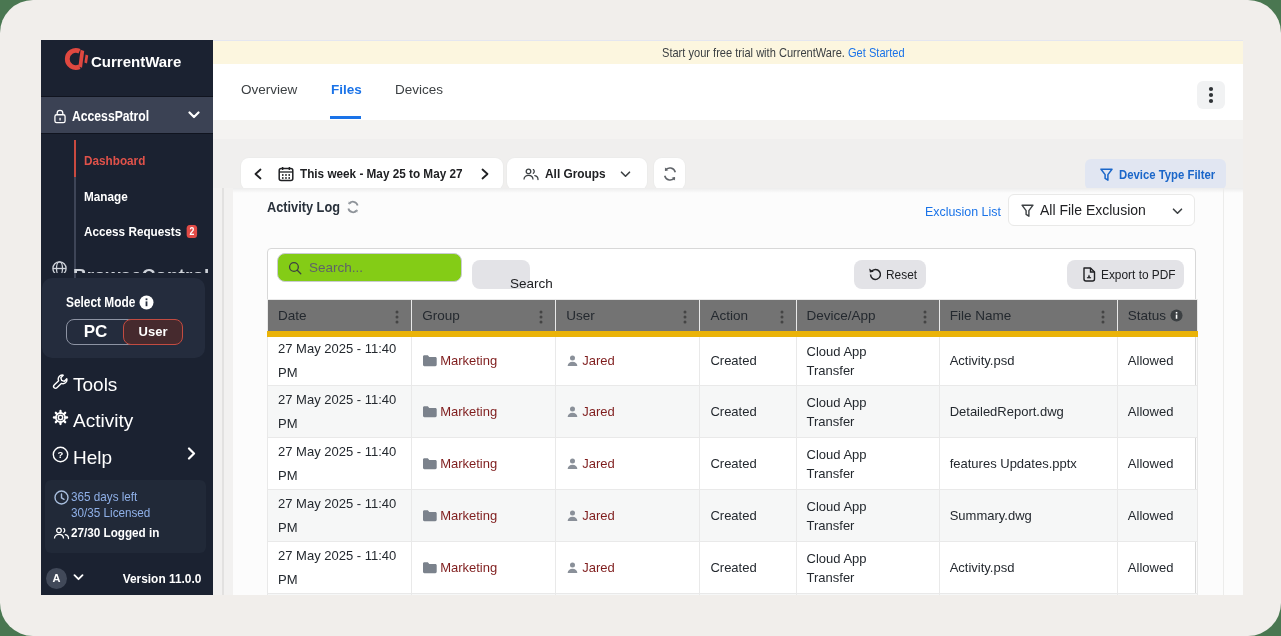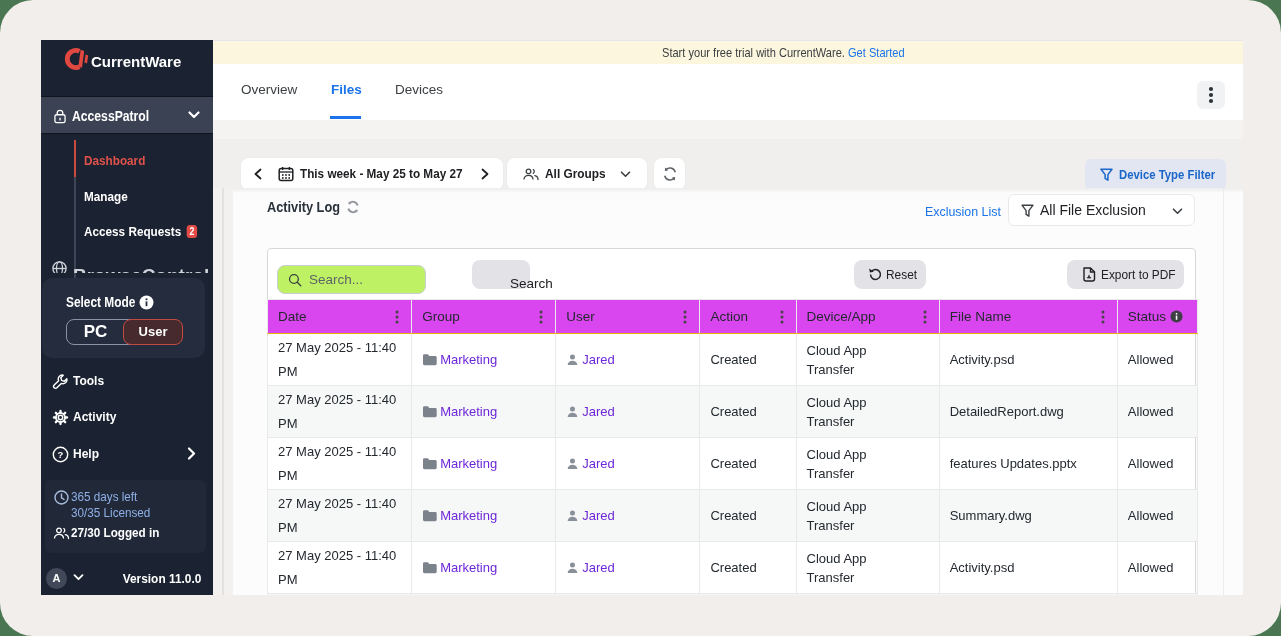--- a/index.html
+++ b/index.html
@@ -24,21 +24,21 @@
   .bc svg { position:absolute; left:11px; top:4px; }
   .bc .txt { position:absolute; left:32px; top:5px; font-size:19px; font-weight:700; white-space:nowrap; }
   .smpanel { position:absolute; left:1px; top:238px; width:163px; height:80px; background:#242c3d; border-radius:10px; }
   .smpanel .ttl { position:absolute; left:24px; top:16px; font-size:14px; font-weight:700; white-space:nowrap; transform:scaleX(.85); transform-origin:left center; display:inline-block; }
   .smpanel .inf { position:absolute; left:97px; top:17px; }
   .toggle { position:absolute; left:24px; top:41px; width:115px; height:26px; border:1px solid #8d93a3; border-radius:8px; }
   .toggle .pc { position:absolute; left:0; top:0; width:57px; height:24px; line-height:24px; text-align:center; font-size:17px; font-weight:700; }
   .toggle .user { position:absolute; left:56px; top:-1px; width:60px; height:26px; line-height:24px; text-align:center; font-size:13px; font-weight:700; background:#462a2e; border:1.5px solid #c24b41; border-radius:8px; }
   .sbitem { position:absolute; left:0; width:172px; height:24px; }
   .sbitem svg { position:absolute; left:11px; top:2px; }
-  .sbitem .txt { position:absolute; left:32px; top:3px; font-size:12px; font-weight:700; }
+  .sbitem .txt { position:absolute; left:32px; top:3px; font-size:19px; font-weight:400; }
   .lic { position:absolute; left:4px; top:440px; width:161px; height:73px; background:#212938; border-radius:6px; }
   .lic .l1 { position:absolute; left:26px; top:9px; font-size:13px; color:#8fb0e8; transform:scaleX(.9); transform-origin:left center; display:inline-block; white-space:nowrap; }
   .lic .l2 { position:absolute; left:26px; top:25px; font-size:13px; color:#8fb0e8; transform:scaleX(.9); transform-origin:left center; display:inline-block; white-space:nowrap; }
   .lic .l3 { position:absolute; left:26px; top:45px; font-size:13px; font-weight:700; color:#fff; transform:scaleX(.9); transform-origin:left center; display:inline-block; white-space:nowrap; }
   .lic svg.ck { position:absolute; left:9px; top:10px; }
   .lic svg.pp { position:absolute; left:8px; top:46px; }
   .sbft { position:absolute; left:0; top:518px; width:172px; height:37px; }
   .avatar { position:absolute; left:5px; top:10px; width:21px; height:21px; border-radius:50%; background:#414959; color:#fff; font-size:11px; font-weight:700; text-align:center; line-height:21px; }
   .sbft svg.chev { position:absolute; left:32px; top:16px; }
   .sbft .ver { position:absolute; right:12px; top:13px; font-size:13.5px; font-weight:700; white-space:nowrap; transform:scaleX(.88); transform-origin:right center; display:inline-block; }
@@ -64,39 +64,39 @@
   .content { position:absolute; left:0; top:148px; width:1030px; height:407px; background:#fcfcfc; }
   .content .shadow { position:absolute; left:20px; top:0; width:1010px; height:5px; background:linear-gradient(#00000010,#0000); }
   .lgutter { position:absolute; left:0; top:0; width:20px; height:407px; background:#f2f1f0; }
   .lgutter .bar { position:absolute; left:9px; top:0; width:2px; height:407px; background:#e2e1e0; }
   .scrollstrip { position:absolute; left:1010px; top:0; width:1px; height:407px; background:#ececeb; }
   .altitle { position:absolute; left:54px; top:10px; font-size:15px; font-weight:700; color:#2a323c; white-space:nowrap; transform:scaleX(.85); transform-origin:left center; }
   .exlink { position:absolute; left:712px; top:16px; font-size:13.5px; color:#1a73e8; white-space:nowrap; transform:scaleX(.92); transform-origin:left center; }
   .aft { position:absolute; left:795px; top:6px; width:187px; height:32px; background:#fff; border:1px solid #e9e9e8; border-radius:6px; }
   .aft .txt { position:absolute; left:31px; top:7px; font-size:14px; font-weight:500; color:#202124; }
   .card { position:absolute; left:54px; top:60px; width:929px; height:347px; background:#fff; border:1px solid #d8d8d8; border-radius:4px 4px 0 0; }
-  .sinput { position:absolute; left:9px; top:16px; width:149px; height:29px; border:1px solid #c9ccd1; border-radius:8px; background:#bef264; }
+  .sinput { position:absolute; left:9px; top:4px; width:185px; height:29px; border:1px solid #c9ccd1; border-radius:8px; background:#84cc16; }
   .sinput .ph { position:absolute; left:31px; top:6px; font-size:13.5px; color:#5f6368; }
   .gbtn { position:absolute; top:11px; height:29px; background:#e3e3e7; border-radius:8px; font-size:13.5px; color:#202124; text-align:center; white-space:nowrap; }
   .btn-reset .lbl, .btn-excel .lbl, .btn-pdf .lbl { position:absolute; top:7px; transform:scaleX(.88); transform-origin:left center; display:inline-block; }
   .btn-reset .lbl { left:32px; } .btn-excel .lbl { left:35px; } .btn-pdf .lbl { left:34px; }
   .btn-search .lbl { position:relative; top:16px;margin-left:38px; }
   .btn-search { left:204px; width:58px; }
   .btn-reset { left:586px; width:72px; }
   .btn-excel { left:665px; width:120px; }
   .btn-pdf { left:799px; width:117px; }
   table.grid { position:absolute; left:-1px; top:50px; width:931px; border-collapse:collapse; table-layout:fixed; }
   table.grid th, table.grid td { border:1px solid #e9e9e9; font-weight:normal; text-align:left; vertical-align:middle; padding:0 0 0 10px; font-size:13.5px; color:#24292f; }
   table.grid td { font-size:13px; }
   table.grid td.dv { line-height:19px; }
-  table.grid th { background:#d946ef; height:34px; border-bottom:1px solid #eab308; position:relative; }
+  table.grid th { background:#737373; height:34px; border-bottom:6px solid #eab308; position:relative; }
   table.grid td { height:52px; line-height:24px; position:relative; }
   table.grid tr.alt td { background:#f6f7f7; }
   .thdots { position:absolute; right:12px; top:10px; }
-  a.tl { color:#6d28d9; text-decoration:none; }
+  a.tl { color:#7f1d1d; text-decoration:none; }
   .cellic { position:relative; top:2px; margin-right:3px; }
 </style>
 </head>
 <body>
 <div class="frame"></div>
 <div class="app">
   <div class="main">
     <div class="banner">
         <span class="bt">Start your free trial with CurrentWare. <a>Get Started</a></span>
       </div>

